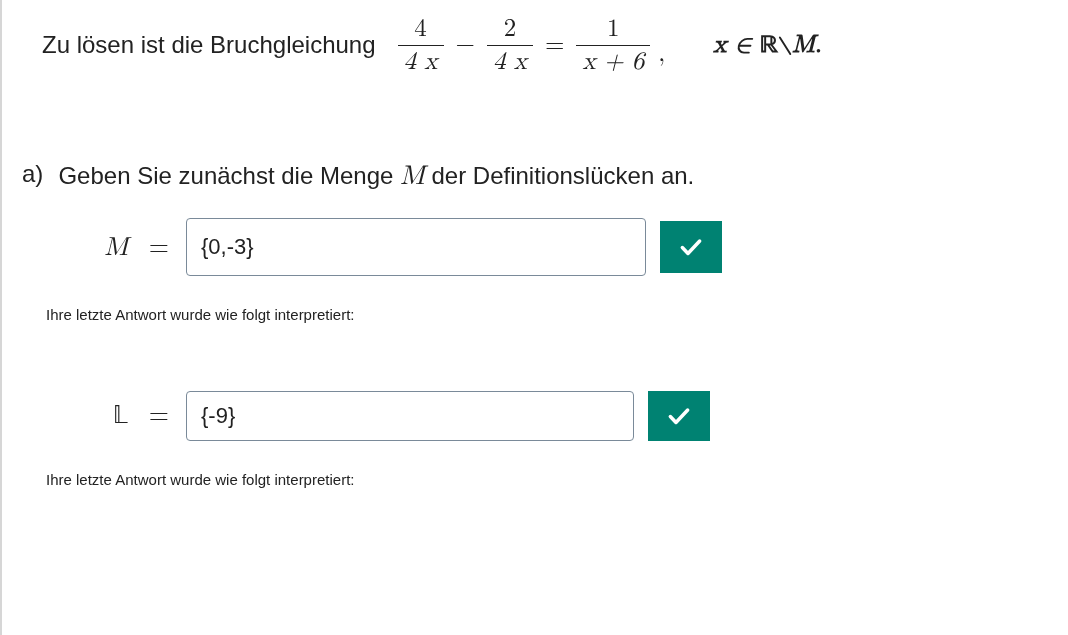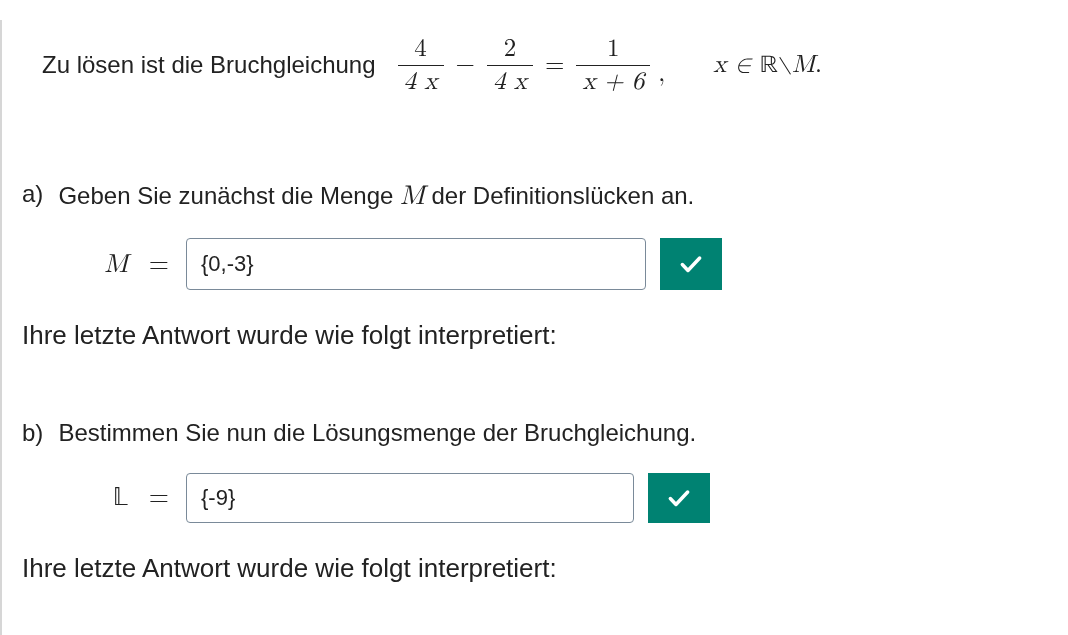--- a/index.html
+++ b/index.html
@@ -19,21 +19,20 @@
     border-left: 2px solid #d6d6d6;
     padding: 0;
   }
   .intro {
     display: flex;
     align-items: center;
     gap: 18px;
     padding: 0 40px;
     padding-top: 0;
     height: 90px;
-    margin-top: 20px;
   }
   .intro-text {
     font-size: 24px;
     white-space: nowrap;
   }
   .math {
     font-family: "Cambria Math", "Latin Modern Math", "STIX Two Math", serif;
     font-size: 25px;
   }
   .math-italic {
@@ -64,20 +63,21 @@
     vertical-align: middle;
     margin: 0 8px;
   }
   .eq-row {
     display: flex;
     align-items: center;
   }
   .domain-cond {
     margin-left: 48px;
     font-size: 25px;
+    font-weight: bold;
   }
 
   .part {
     padding: 0 20px;
   }
   .part-a { margin-top: 70px; }
   .part-b { margin-top: 68px; }
 
   .part-label {
     font-size: 24px;
@@ -104,21 +104,21 @@
     text-align: right;
     padding-right: 16px;
     white-space: nowrap;
     letter-spacing: 1px;
   }
   .answer-label .eqsign {
     font-style: normal;
     margin-left: 10px;
   }
   input.answer-input {
-    height: 52px;
+    height: 58px;
     width: 460px;
     font-size: 22px;
     padding: 0 14px;
     border: 1.5px solid #7a8a99;
     border-radius: 4px;
     background: #fff;
     color: #222;
     box-sizing: border-box;
   }
   input.answer-input.small {
@@ -139,22 +139,23 @@
   .check-btn.small {
     width: 62px;
     height: 50px;
   }
   .check-btn svg {
     width: 26px;
     height: 26px;
   }
 
   .interpret {
-    font-size: 26px;
+    font-size: 15px;
     margin-top: 30px;
+    margin-left: 24px;
   }
 </style>
 </head>
 <body>
 
 <div class="page">
 
   <div class="intro">
     <span class="intro-text">Zu lösen ist die Bruchgleichung</span>
 
@@ -197,24 +198,20 @@
         <svg viewBox="0 0 24 24">
           <path d="M4 12.5 L9.2 18 L20 6.5" stroke="#ffffff" stroke-width="3.2" fill="none" stroke-linecap="round" stroke-linejoin="round"></path>
         </svg>
       </button>
     </div>
 
     <div class="interpret">Ihre letzte Antwort wurde wie folgt interpretiert:</div>
   </div>
 
   <div class="part part-b">
-    <div>
-      <span class="part-label">b)</span>
-      <span class="part-text">Bestimmen Sie nun die Lösungsmenge der Bruchgleichung.</span>
-    </div>
 
     <div class="answer-row">
       <span class="answer-label">
         <span class="bb" style="font-style:normal;">𝕃</span>
         <span class="eqsign">=</span>
       </span>
       <input type="text" class="answer-input small" value="{-9}" style="">
       <button class="check-btn small" aria-label="check">
         <svg viewBox="0 0 24 24">
           <path d="M4 12.5 L9.2 18 L20 6.5" stroke="#ffffff" stroke-width="3.2" fill="none" stroke-linecap="round" stroke-linejoin="round"></path>

